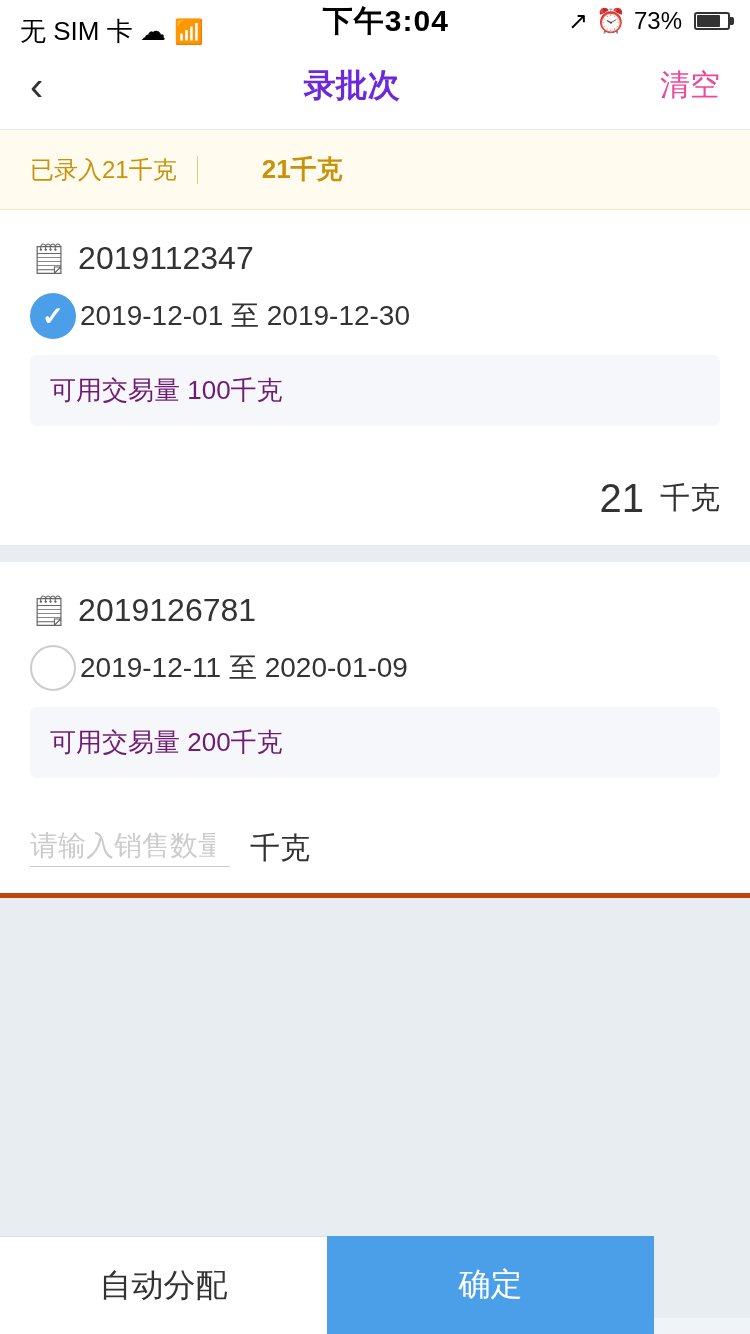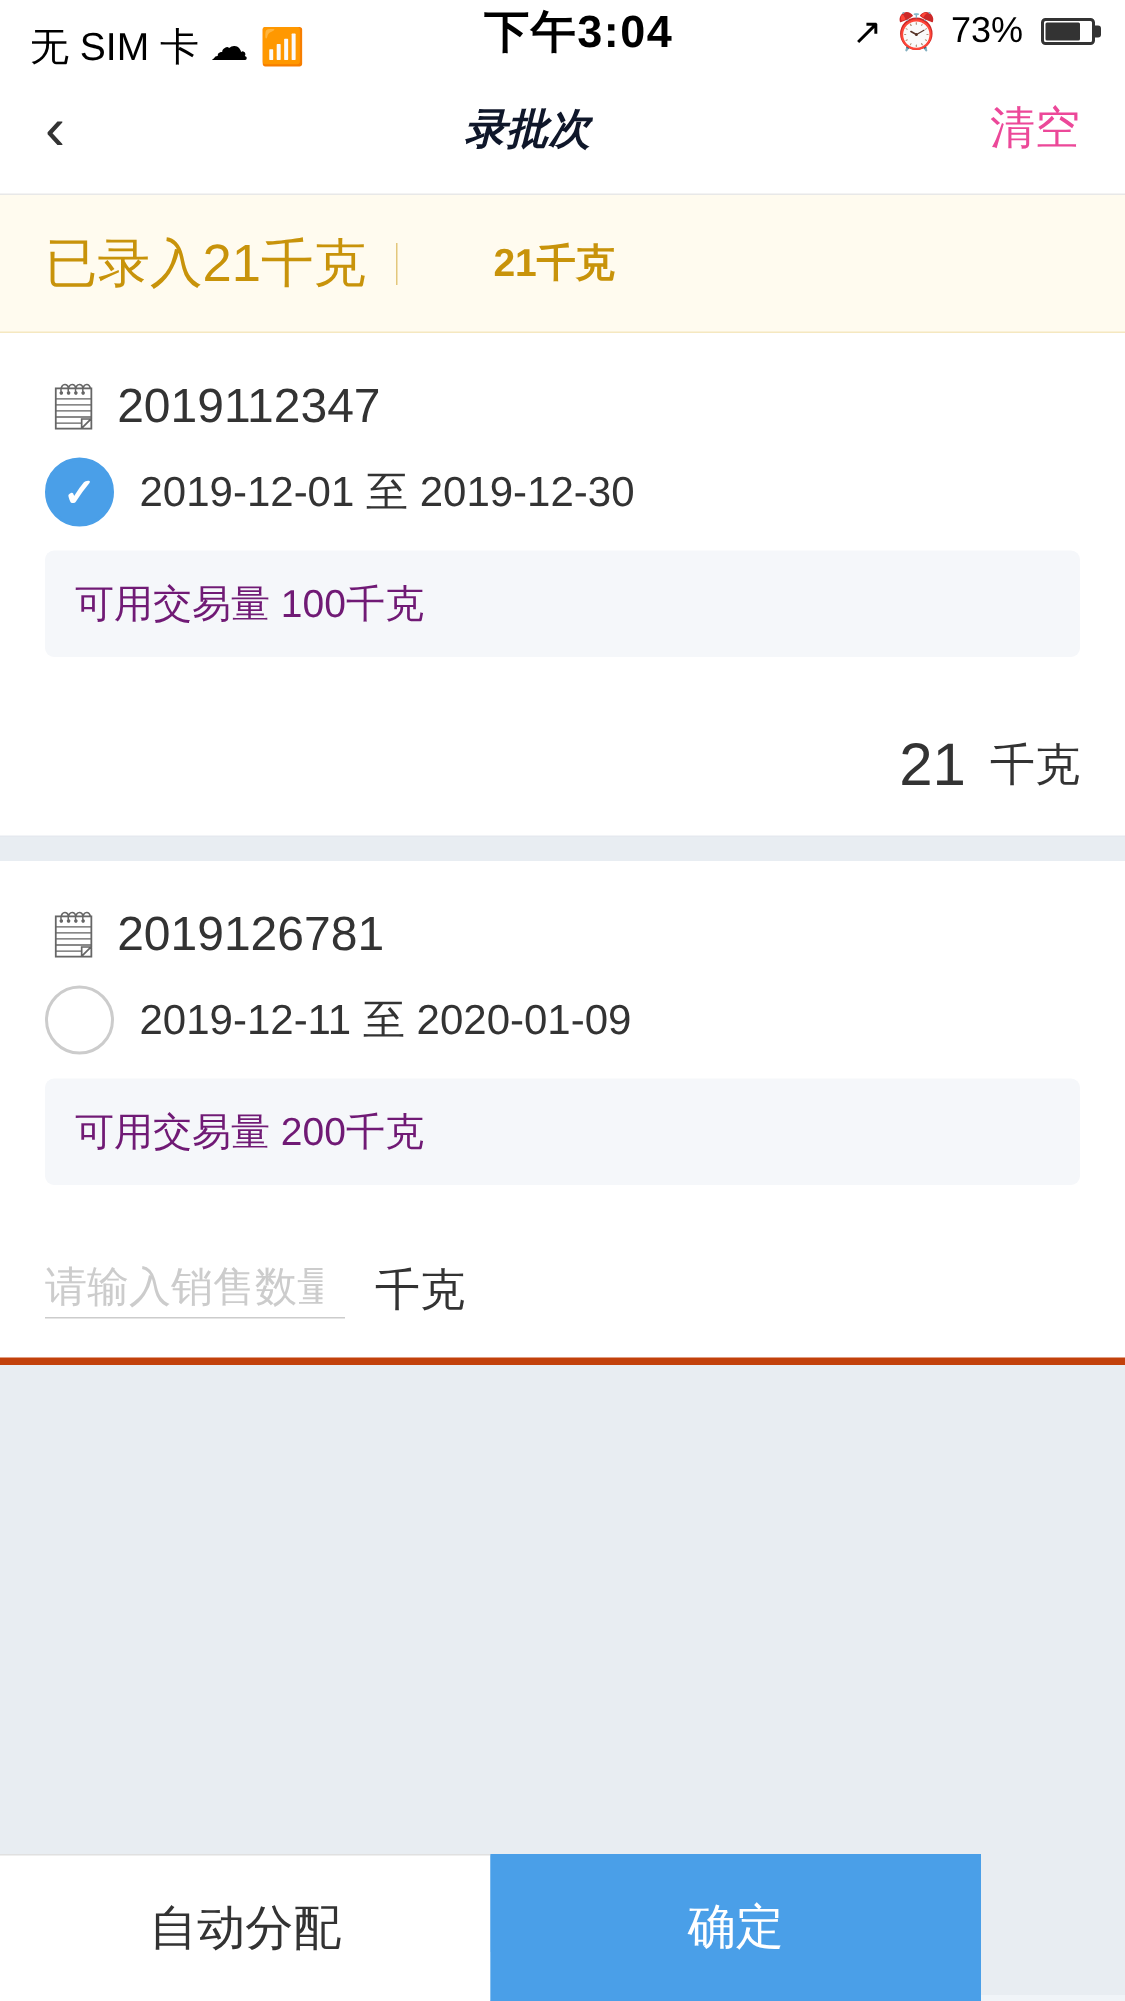--- a/index.html
+++ b/index.html
@@ -81,42 +81,41 @@
       border-bottom: 1px solid #e8e8e8;
     }
     .nav-back {
       font-size: 40px;
       color: #333;
       font-weight: 300;
       cursor: pointer;
       line-height: 1;
     }
     .nav-title {
-      font-size: 28px;
+      font-size: 32px;
       font-weight: 600;
-      color: #0f172a;
-      font-style: italic;
+      color: #6d28d9;
     }
     .nav-action {
       font-size: 30px;
       color: #ec4899;
       cursor: pointer;
     }
 
     
     .info-banner {
       background: #fffbef;
       padding: 22px 30px;
       display: flex;
       align-items: center;
       gap: 20px;
       border-bottom: 1px solid #f5e8c0;
     }
     .info-banner-label {
-      font-size: 35px;
+      font-size: 24px;
       color: #c8930a;
     }
     .info-banner-divider {
       width: 1px;
       height: 28px;
       background: #c8930a;
       opacity: 0.5;
     }
     .info-banner-value {
       font-size: 26px;
@@ -147,21 +146,21 @@
     }
     .batch-id-text {
       font-size: 32px;
       color: #333;
       font-weight: 500;
     }
 
     .batch-date-row {
       display: flex;
       align-items: center;
-      gap: 17px;
+      gap: 4px;
       margin-bottom: 16px;
     }
     .radio-circle {
       width: 46px;
       height: 46px;
       border-radius: 50%;
       border: 2px solid #ccc;
       background: #fff;
       flex-shrink: 0;
       display: flex;

